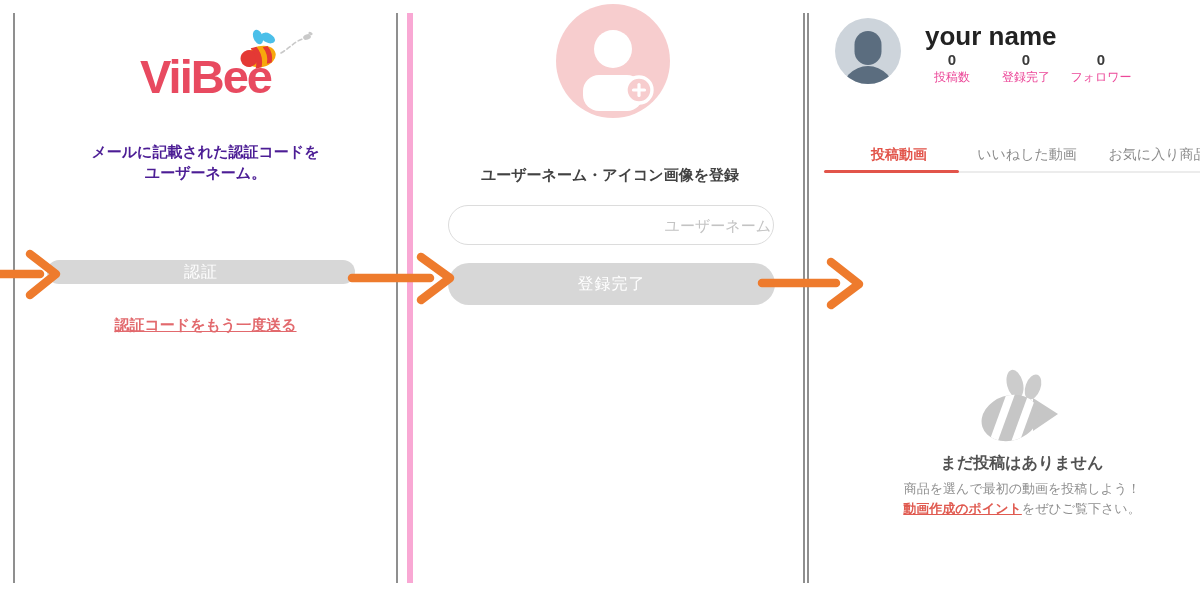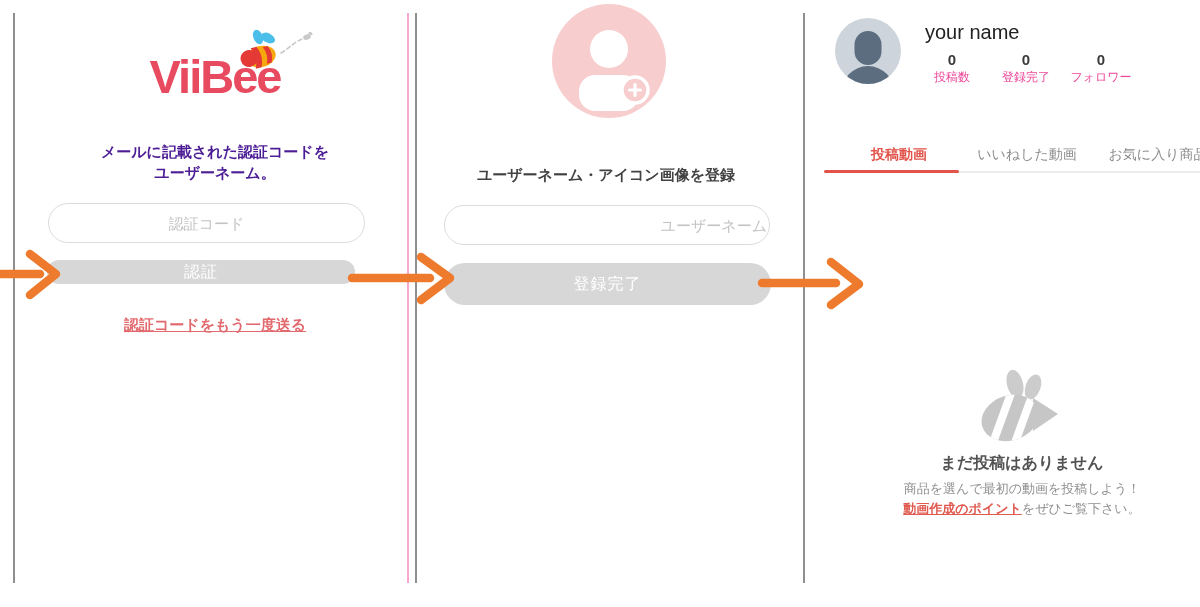--- a/index.html
+++ b/index.html
@@ -1,22 +1,22 @@
 <!DOCTYPE html>
 <html><head>
 <meta charset="utf-8">
 <style>
   html,body{margin:0;padding:0;background:#fff;}
   .canvas{
     position:relative;width:1200px;height:607px;background:#fff;overflow:hidden;
     font-family:"Liberation Sans","DejaVu Sans",sans-serif;
   }
   .panel{position:absolute;top:13px;height:570px;}
-  .p1{left:13px;width:381px;border-left:2px solid #8f8f8f;border-right:2px solid #8f8f8f;padding-left:19px;}
-  .p2{left:407px;width:394px;border-left:2px solid #f9a8d4;border-right:2px solid #8f8f8f;}
+  .p1{left:13px;width:381px;border-left:2px solid #8f8f8f;border-right:2px solid #8f8f8f;}
+  .p2{left:407px;width:394px;border-left:6px solid #f9a8d4;border-right:2px solid #8f8f8f;}
   .p3{left:803px;width:397px;border-left:2px solid #8f8f8f;}
 
   
   .logo-wrap{position:absolute;top:40px;left:0;width:100%;text-align:center;}
   .logo-text{
     font-size:47px;font-weight:700;letter-spacing:-2px;color:#e84a60;line-height:1;
   }
   .bee-logo{position:absolute;top:-26px;left:222px;}
   .instruction{
     position:absolute;top:128px;left:0;width:100%;text-align:center;
@@ -43,21 +43,21 @@
 
   
   .avatar-add{position:absolute;top:-9px;left:143px;width:114px;height:114px;cursor:pointer;}
   .caption2{
     position:absolute;top:153px;left:0;width:100%;text-align:center;
     font-size:15px;font-weight:700;color:#424242;
   }
 
   
   .avatar-profile{position:absolute;top:5px;left:30px;width:66px;height:66px;}
-  .profile-name{position:absolute;top:8px;left:120px;font-size:20px;font-weight:400;color:#222;}
+  .profile-name{position:absolute;top:8px;left:120px;font-size:26px;font-weight:700;color:#222;}
   .stat{position:absolute;top:38px;text-align:center;transform:translateX(-50%);}
   .stat .v{font-size:15px;font-weight:700;color:#3a3a3a;line-height:18px;}
   .stat .l{font-size:12px;color:#ec4899;line-height:16px;}
   .s1{left:147px;} .s2{left:221px;} .s3{left:296px;}
   .tab{position:absolute;top:133px;transform:translateX(-50%);font-size:14px;white-space:nowrap;cursor:pointer;}
   .tab-active{color:#e2544a;font-weight:700;}
   .tab-idle{color:#8b8b8b;font-weight:400;}
   .t1{left:94px;} .t2{left:222px;} .t3{left:353px;}
   .tab-underline-red{position:absolute;top:157px;left:19px;width:135px;height:3px;background:#e2544a;border-radius:2px;}
   .tab-underline-gray{position:absolute;top:158px;left:154px;width:246px;height:2px;background:#ececec;}
@@ -99,21 +99,20 @@
           <circle cx="12" cy="29" r="8.5" fill="#e43935"></circle>
           <path d="M22 19.5 q 5 10.5 0 21 l -6 0 q 5 -10.5 0 -21 z" fill="#e43935"></path>
           <path d="M33 21.5 q 4 8.5 0 17 l -5 0 q 4 -8.5 0 -17 z" fill="#e43935"></path>
         </g>
       </svg>
     </div>
     <div class="instruction">
       <div>メールに記載された認証コードを</div>
       <div>ユーザーネーム。</div>
     </div>
-    <input class="pill-input in1" placeholder="認証コード" style="">
     <button class="pill-btn btn1">認証</button>
     <a class="resend">認証コードをもう一度送る</a>
   </section>
 
   <section class="panel p2">
     <svg class="avatar-add" width="114" height="114" viewBox="0 0 114 114">
       <defs>
           <clipPath id="clip-pink">
             <circle cx="57" cy="57" r="57"></circle>
           </clipPath>

